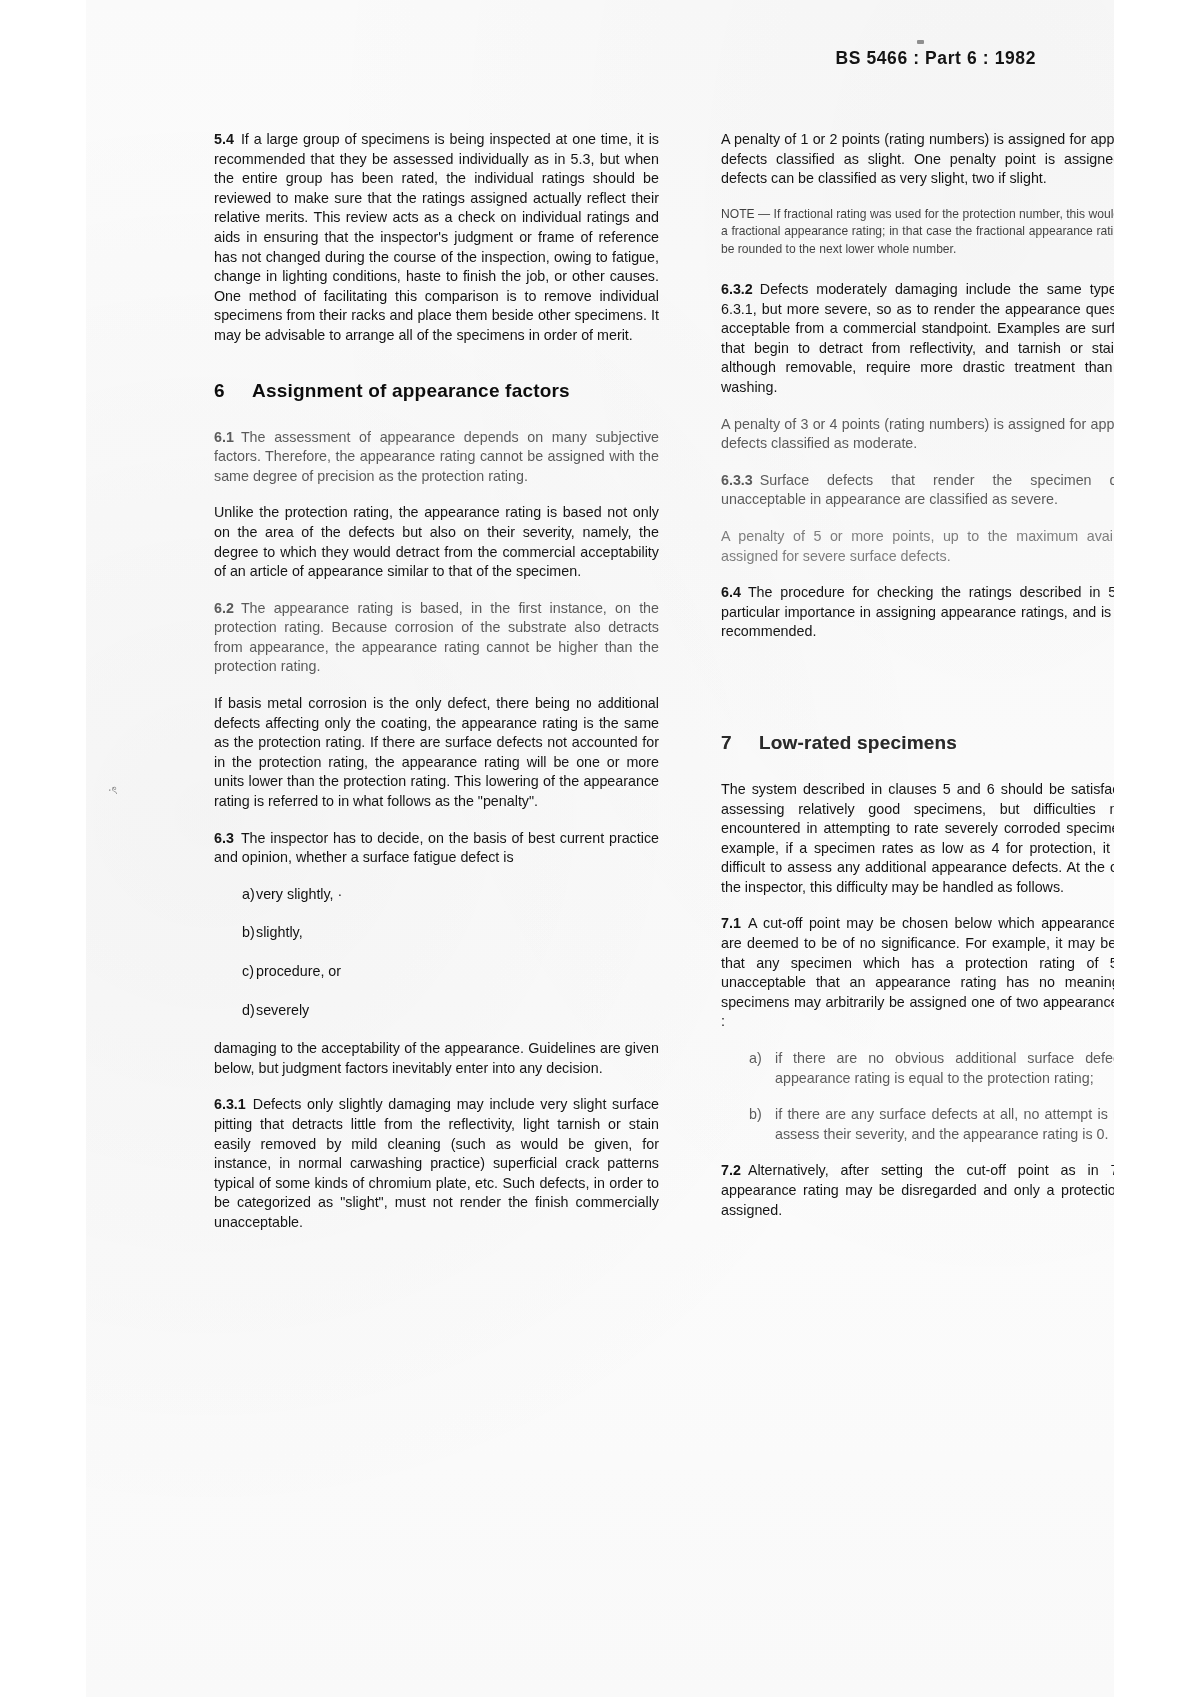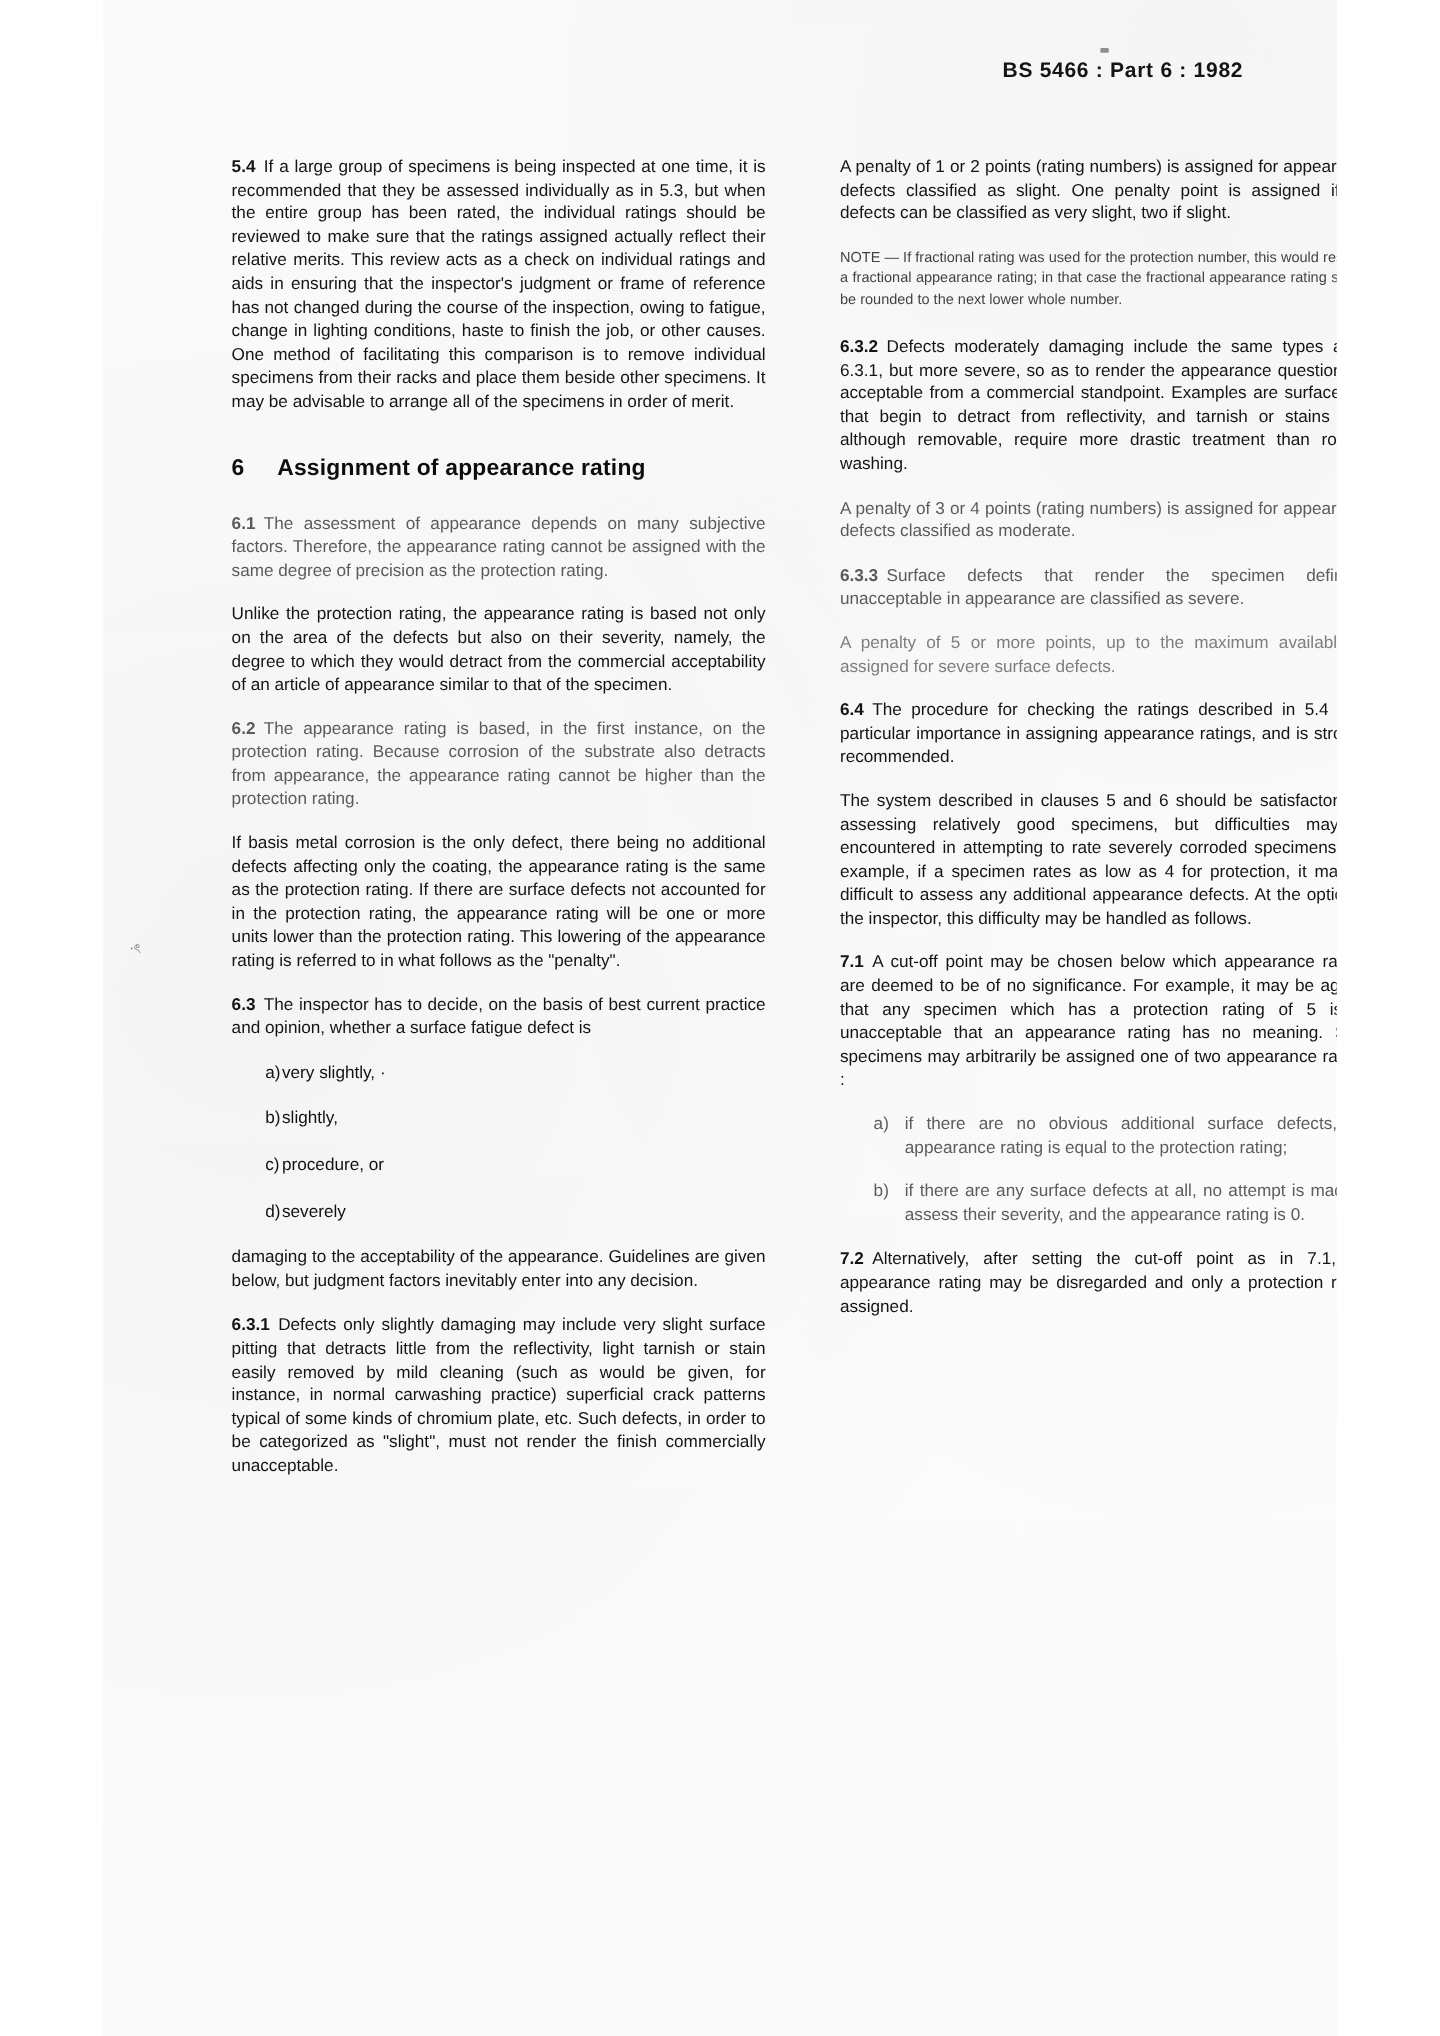--- a/index.html
+++ b/index.html
@@ -56,21 +56,21 @@
     height: 4px;
     background: #3a3a3a;
     opacity: 0.55;
     border-radius: 1px;
   }
 
   
   .columns {
     position: absolute;
     top: 130px;
-    left: 107px;
+    left: 128px;
     width: 952px;
     display: flex;
     gap: 62px;
   }
   .col {
     width: 445px;
   }
 
   p {
     margin: 0 0 17px 0;
@@ -171,21 +171,21 @@
     <div class="header">BS 5466 : Part 6 : 1982</div>
 
     <div class="left-speck">⋅ৎ</div>
 
     <div class="columns">
 
       <div class="col">
 
         <p><span class="num">5.4</span><span>If a large group of specimens is being inspected at one time, it is recommended that they be assessed individually as in 5.3, but when the entire group has been rated, the individual ratings should be reviewed to make sure that the ratings assigned actually reflect their relative merits. This review acts as a check on individual ratings and aids in ensuring that the inspector's judgment or frame of reference has not changed during the course of the inspection, owing to fatigue, change in lighting conditions, haste to finish the job, or other causes. One method of facilitating this comparison is to remove individual specimens from their racks and place them beside other specimens. It may be advisable to arrange all of the specimens in order of merit.</span></p>
 
-        <h2 class="sec"><span class="secnum">6</span><span>Assignment of appearance rating</span></h2>
+        <h2 class="sec"><span class="secnum">6</span><span>Assignment of appearance factors</span></h2>
 
         <p class="faint"><span class="num">6.1</span><span>The assessment of appearance depends on many subjective factors. Therefore, the appearance rating cannot be assigned with the same degree of precision as the protection rating.</span></p>
 
         <p>Unlike the protection rating, the appearance rating is based not only on the area of the defects but also on their severity, namely, the degree to which they would detract from the commercial acceptability of an article of appearance similar to that of the specimen.</p>
 
         <p class="faint"><span class="num">6.2</span><span>The appearance rating is based, in the first instance, on the protection rating. Because corrosion of the substrate also detracts from appearance, the appearance rating cannot be higher than the protection rating.</span></p>
 
         <p>If basis metal corrosion is the only defect, there being no additional defects affecting only the coating, the appearance rating is the same as the protection rating. If there are surface defects not accounted for in the protection rating, the appearance rating will be one or more units lower than the protection rating. This lowering of the appearance rating is referred to in what follows as the "penalty".</p>
 
         <p><span class="num">6.3</span><span>The inspector has to decide, on the basis of best current practice and opinion, whether a surface fatigue defect is</span></p>
@@ -224,20 +224,21 @@
         <p><span class="num">6.3.2</span><span>Defects moderately damaging include the same types as in 6.3.1, but more severe, so as to render the appearance questionably acceptable from a commercial standpoint. Examples are surface pits that begin to detract from reflectivity, and tarnish or stains that, although removable, require more drastic treatment than routine washing.</span></p>
 
         <p class="faint">A penalty of 3 or 4 points (rating numbers) is assigned for appearance defects classified as moderate.</p>
 
         <p class="faint"><span class="num">6.3.3</span><span>Surface defects that render the specimen definitely unacceptable in appearance are classified as severe.</span></p>
 
         <p class="faint2">A penalty of 5 or more points, up to the maximum available, is assigned for severe surface defects.</p>
 
         <p><span class="num">6.4</span><span>The procedure for checking the ratings described in 5.4 is of particular importance in assigning appearance ratings, and is strongly recommended.</span></p>
 
+        <h2 class="sec faded" style="margin-top:90px;"><span class="secnum">7</span><span>Low-rated specimens</span></h2>
 
         <p>The system described in clauses 5 and 6 should be satisfactory for assessing relatively good specimens, but difficulties may be encountered in attempting to rate severely corroded specimens. For example, if a specimen rates as low as 4 for protection, it may be difficult to assess any additional appearance defects. At the option of the inspector, this difficulty may be handled as follows.</p>
 
         <p><span class="num">7.1</span><span>A cut-off point may be chosen below which appearance ratings are deemed to be of no significance. For example, it may be agreed that any specimen which has a protection rating of 5 is so unacceptable that an appearance rating has no meaning. Such specimens may arbitrarily be assigned one of two appearance ratings :</span></p>
 
         <div class="sublist">
           <div class="sitem faint">
             <span class="lbl">a)</span>
             <span class="txt">if there are no obvious additional surface defects, the appearance rating is equal to the protection rating;</span>
           </div>

